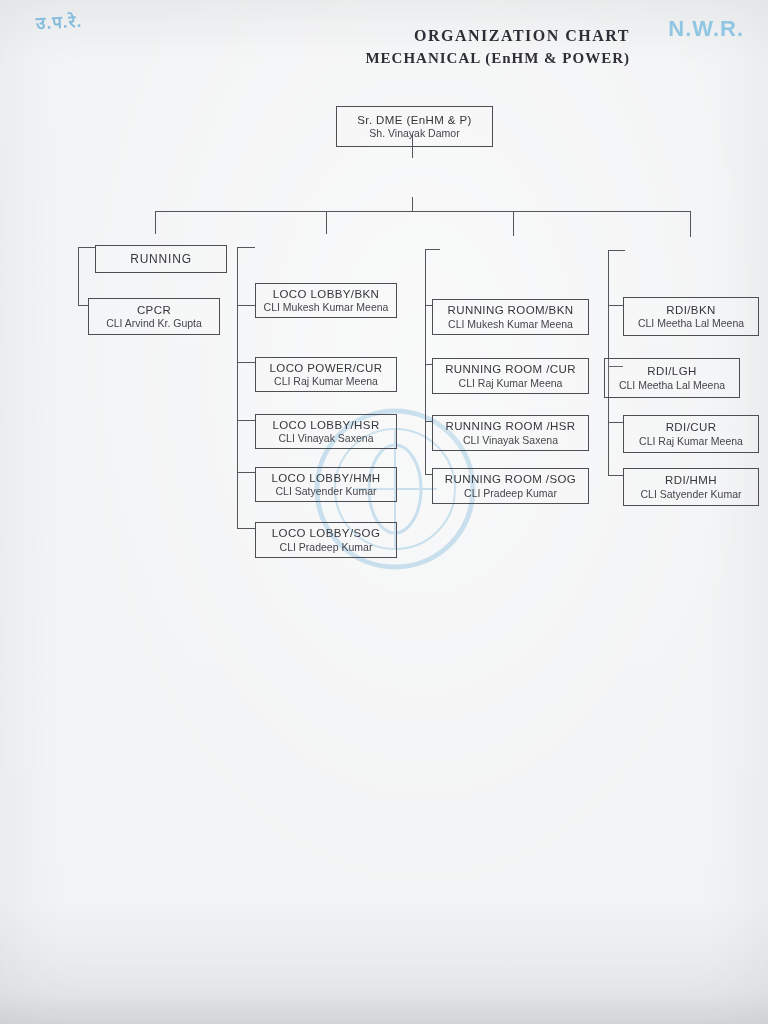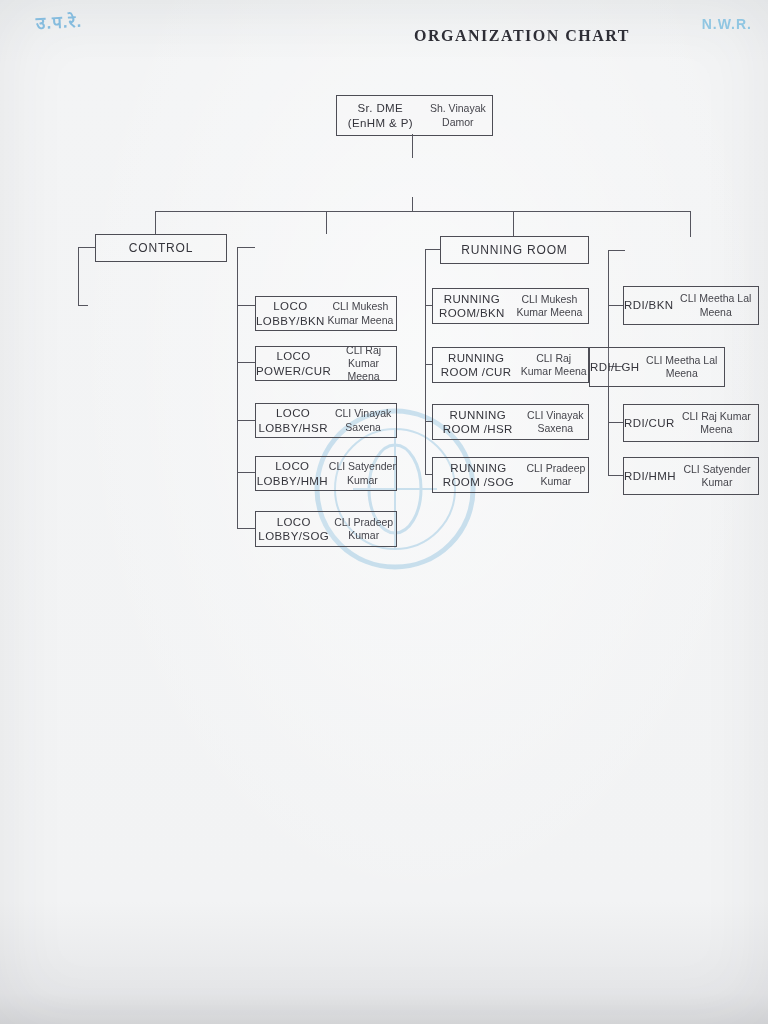--- a/index.html
+++ b/index.html
@@ -7,32 +7,33 @@
   .page{
     position:relative; width:768px; height:1024px; margin:0 auto;
     background:
       radial-gradient(ellipse at 55% 35%, rgba(255,255,255,0.55), rgba(255,255,255,0) 60%),
       linear-gradient(180deg, #eef0f1 0%, #f3f4f5 6%, #f2f3f4 88%, #e6e7e9 97%, #d9dadc 100%);
     box-shadow: inset 0 0 70px rgba(60,65,75,0.08);
     overflow:hidden;
   }
   .corner{position:absolute; font-weight:bold; color:#85bcde;}
   .corner-left{left:36px; top:10px; font-size:17px; transform:rotate(-3deg); letter-spacing:1px;}
-  .corner-right{right:16px; top:16px; font-size:14px; letter-spacing:1px; color:#90c6e2;}
+  .corner-right{right:24px; top:16px; font-size:22px; letter-spacing:1px; color:#90c6e2;}
   .title{
     position:absolute; left:190px; width:440px; text-align:right;
     font-family:"Liberation Serif", serif; font-weight:700; color:#2e2e36;
   }
   .title-1{top:27px; font-size:16px; letter-spacing:1.5px;}
   .title-2{top:50px; font-size:15px; letter-spacing:1px;}
   .box{
     position:absolute; border:1px solid #4d4d55;
-    display:flex; flex-direction:row; align-items:center; justify-content:center;
+    display:flex; flex-direction:column; align-items:center; justify-content:center;
     text-align:center; color:#35353c; background:rgba(255,255,255,0.10);
     line-height:1.25;
+    margin-top:11px;
   }
   .box-title{font-size:11.5px; letter-spacing:0.4px;}
   .box-name{font-size:10.5px; color:#45454c;}
   .hdr .box-title{font-size:12px; letter-spacing:0.8px;}
   .line{position:absolute; background:#55555e;}
   .wm{position:absolute; left:313px; top:404px; width:165px; height:170px; opacity:0.30; pointer-events:none;}
 </style>
 </head>
 <body>
 
@@ -43,55 +44,57 @@
     <circle cx="82" cy="85" r="60" fill="none" stroke="#5fa8d3" stroke-width="2"></circle>
     <ellipse cx="82" cy="85" rx="26" ry="44" fill="none" stroke="#5fa8d3" stroke-width="3"></ellipse>
     <line x1="82" y1="25" x2="82" y2="145" stroke="#5fa8d3" stroke-width="2"></line>
     <line x1="40" y1="85" x2="124" y2="85" stroke="#5fa8d3" stroke-width="2"></line>
   </svg>
 
   <div class="corner corner-left">उ.प.रे.</div>
   <div class="corner corner-right">N.W.R.</div>
 
   <div class="title title-1">ORGANIZATION CHART</div>
+  <div class="title title-2">MECHANICAL (EnHM &amp; POWER)</div>
 
   <div class="box" style="left:336px;top:95px;width:155px;height:39px">
     <div class="box-title">Sr. DME (EnHM &amp; P)</div>
     <div class="box-name">Sh. Vinayak Damor</div>
   </div>
 
   <div class="line" style="left:412px;top:134px;width:1px;height:24px"></div>
   <div class="line" style="left:412px;top:197px;width:1px;height:14px"></div>
   <div class="line" style="left:155px;top:211px;width:536px;height:1px"></div>
   <div class="line" style="left:155px;top:211px;width:1px;height:23px"></div>
   <div class="line" style="left:326px;top:211px;width:1px;height:23px"></div>
   <div class="line" style="left:513px;top:211px;width:1px;height:25px"></div>
   <div class="line" style="left:690px;top:211px;width:1px;height:26px"></div>
 
   <div class="box hdr" style="left:95px;top:234px;width:130px;height:26px">
-    <div class="box-title">CONTROL</div>
-  </div>
-  <div class="box hdr" style="left:440px;top:236px;width:147px;height:26px">
-    <div class="box-title">RUNNING ROOM</div>
+    <div class="box-title">RUNNING</div>
   </div>
 
   <div class="line" style="left:78px;top:247px;width:17px;height:1px"></div>
   <div class="line" style="left:78px;top:247px;width:1px;height:58px"></div>
   <div class="line" style="left:78px;top:305px;width:10px;height:1px"></div>
 
+  <div class="box" style="left:88px;top:287px;width:130px;height:35px">
+    <div class="box-title">CPCR</div>
+    <div class="box-name">CLI Arvind Kr. Gupta</div>
+  </div>
 
   <div class="line" style="left:237px;top:247px;width:18px;height:1px"></div>
   <div class="line" style="left:237px;top:247px;width:1px;height:281px"></div>
   <div class="line" style="left:237px;top:305px;width:18px;height:1px"></div>
   <div class="line" style="left:237px;top:362px;width:18px;height:1px"></div>
   <div class="line" style="left:237px;top:420px;width:18px;height:1px"></div>
   <div class="line" style="left:237px;top:472px;width:18px;height:1px"></div>
   <div class="line" style="left:237px;top:528px;width:18px;height:1px"></div>
 
-  <div class="box" style="left:255px;top:296px;width:140px;height:33px">
+  <div class="box" style="left:255px;top:272px;width:140px;height:33px">
     <div class="box-title">LOCO LOBBY/BKN</div>
     <div class="box-name">CLI  Mukesh Kumar Meena</div>
   </div>
   <div class="box" style="left:255px;top:346px;width:140px;height:33px">
     <div class="box-title">LOCO POWER/CUR</div>
     <div class="box-name">CLI  Raj Kumar Meena</div>
   </div>
   <div class="box" style="left:255px;top:403px;width:140px;height:33px">
     <div class="box-title">LOCO LOBBY/HSR</div>
     <div class="box-name">CLI  Vinayak Saxena</div>
@@ -133,21 +136,21 @@
   <div class="line" style="left:608px;top:250px;width:1px;height:225px"></div>
   <div class="line" style="left:608px;top:305px;width:15px;height:1px"></div>
   <div class="line" style="left:608px;top:366px;width:15px;height:1px"></div>
   <div class="line" style="left:608px;top:422px;width:15px;height:1px"></div>
   <div class="line" style="left:608px;top:475px;width:15px;height:1px"></div>
 
   <div class="box" style="left:623px;top:286px;width:134px;height:37px">
     <div class="box-title">RDI/BKN</div>
     <div class="box-name">CLI  Meetha Lal Meena</div>
   </div>
-  <div class="box" style="left:589px;top:347px;width:134px;height:38px">
+  <div class="box" style="left:604px;top:347px;width:134px;height:38px">
     <div class="box-title">RDI/LGH</div>
     <div class="box-name">CLI  Meetha Lal Meena</div>
   </div>
   <div class="box" style="left:623px;top:404px;width:134px;height:36px">
     <div class="box-title">RDI/CUR</div>
     <div class="box-name">CLI  Raj Kumar Meena</div>
   </div>
   <div class="box" style="left:623px;top:457px;width:134px;height:36px">
     <div class="box-title">RDI/HMH</div>
     <div class="box-name">CLI  Satyender Kumar</div>

